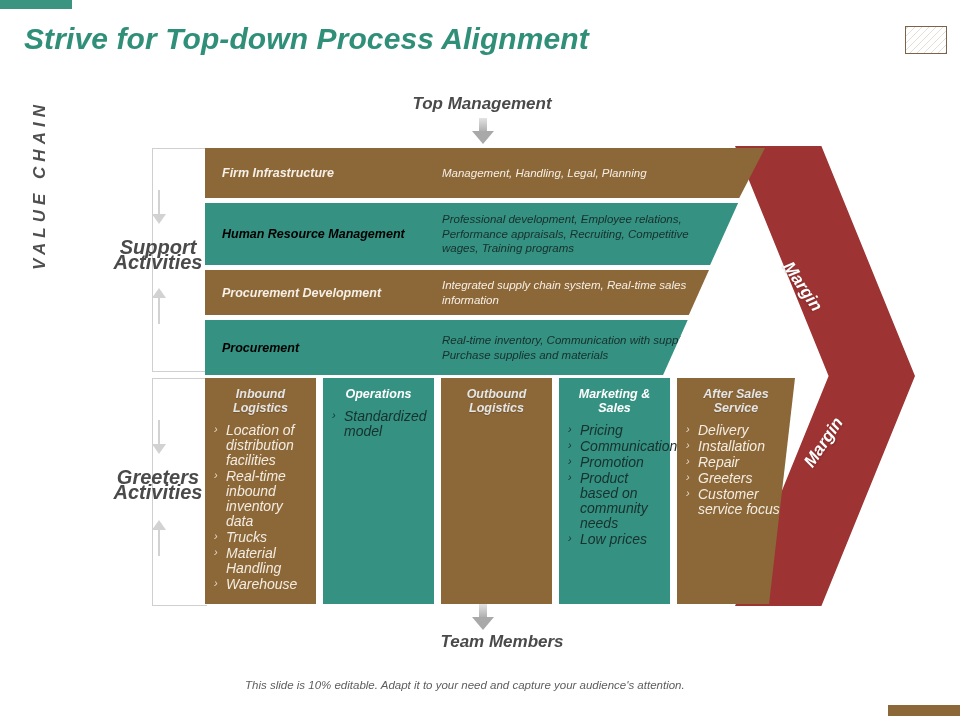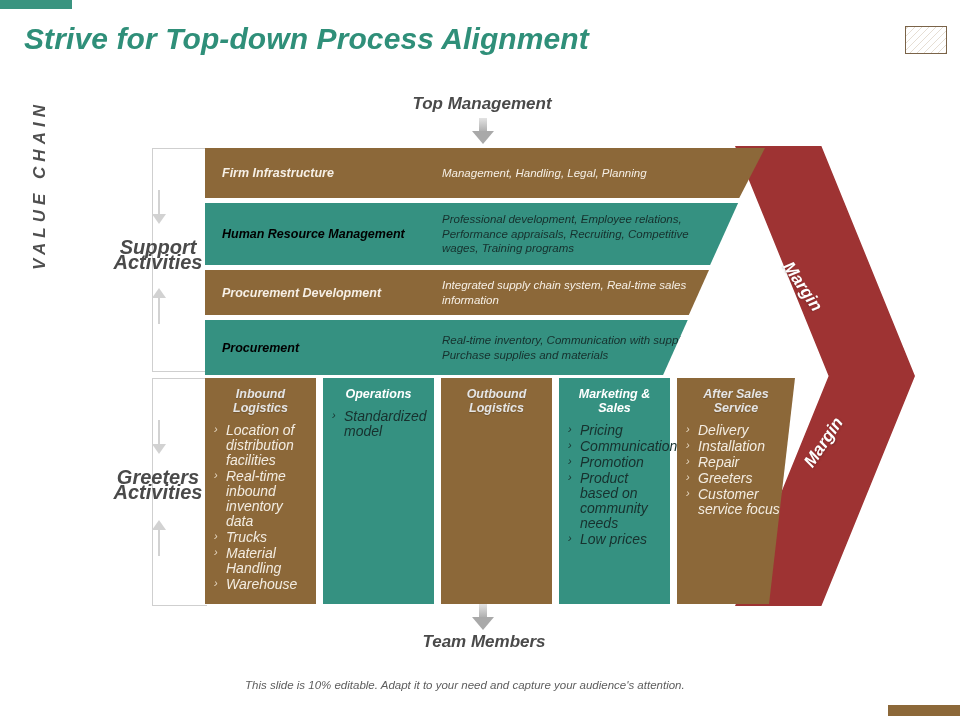--- a/index.html
+++ b/index.html
@@ -37,21 +37,21 @@
     white-space:nowrap;
   }
 
   
   .cap{
     position:absolute;
     font-size:17px;font-weight:bold;color:#4a4a4a;
     text-align:center;width:300px;
   }
   .cap-top{left:332px;top:94px;}
-  .cap-bottom{left:334px;top:632px;}
+  .cap-bottom{left:352px;top:632px;}
 
   .arrow-down{
     position:absolute;width:22px;height:26px;
   }
   .arrow-down i{
     position:absolute;left:7px;top:0;width:8px;height:15px;display:block;
     background:linear-gradient(to bottom,#e3e3e3,#a9a9a9);
   }
   .arrow-down b{
     position:absolute;left:0;top:13px;width:0;height:0;display:block;

